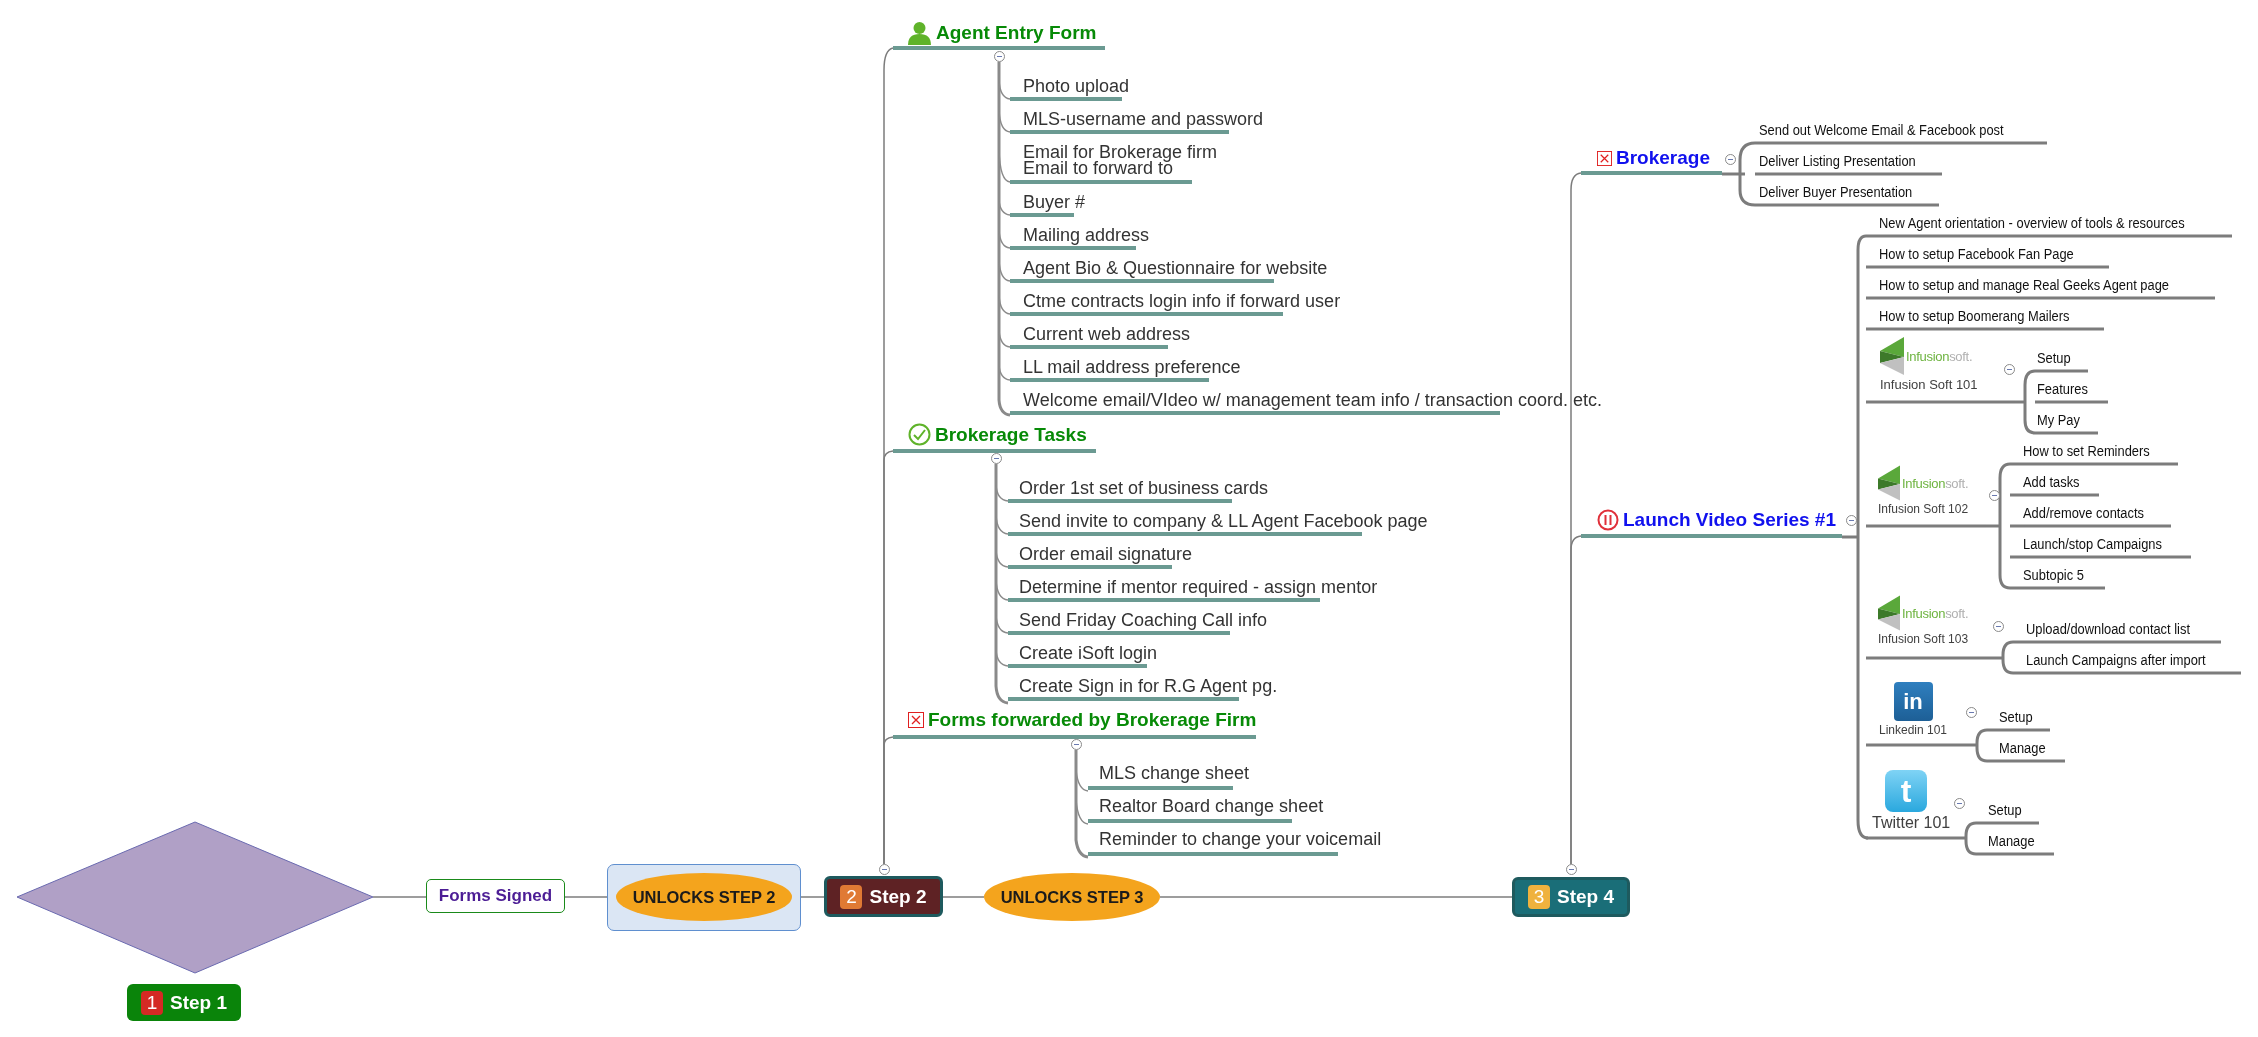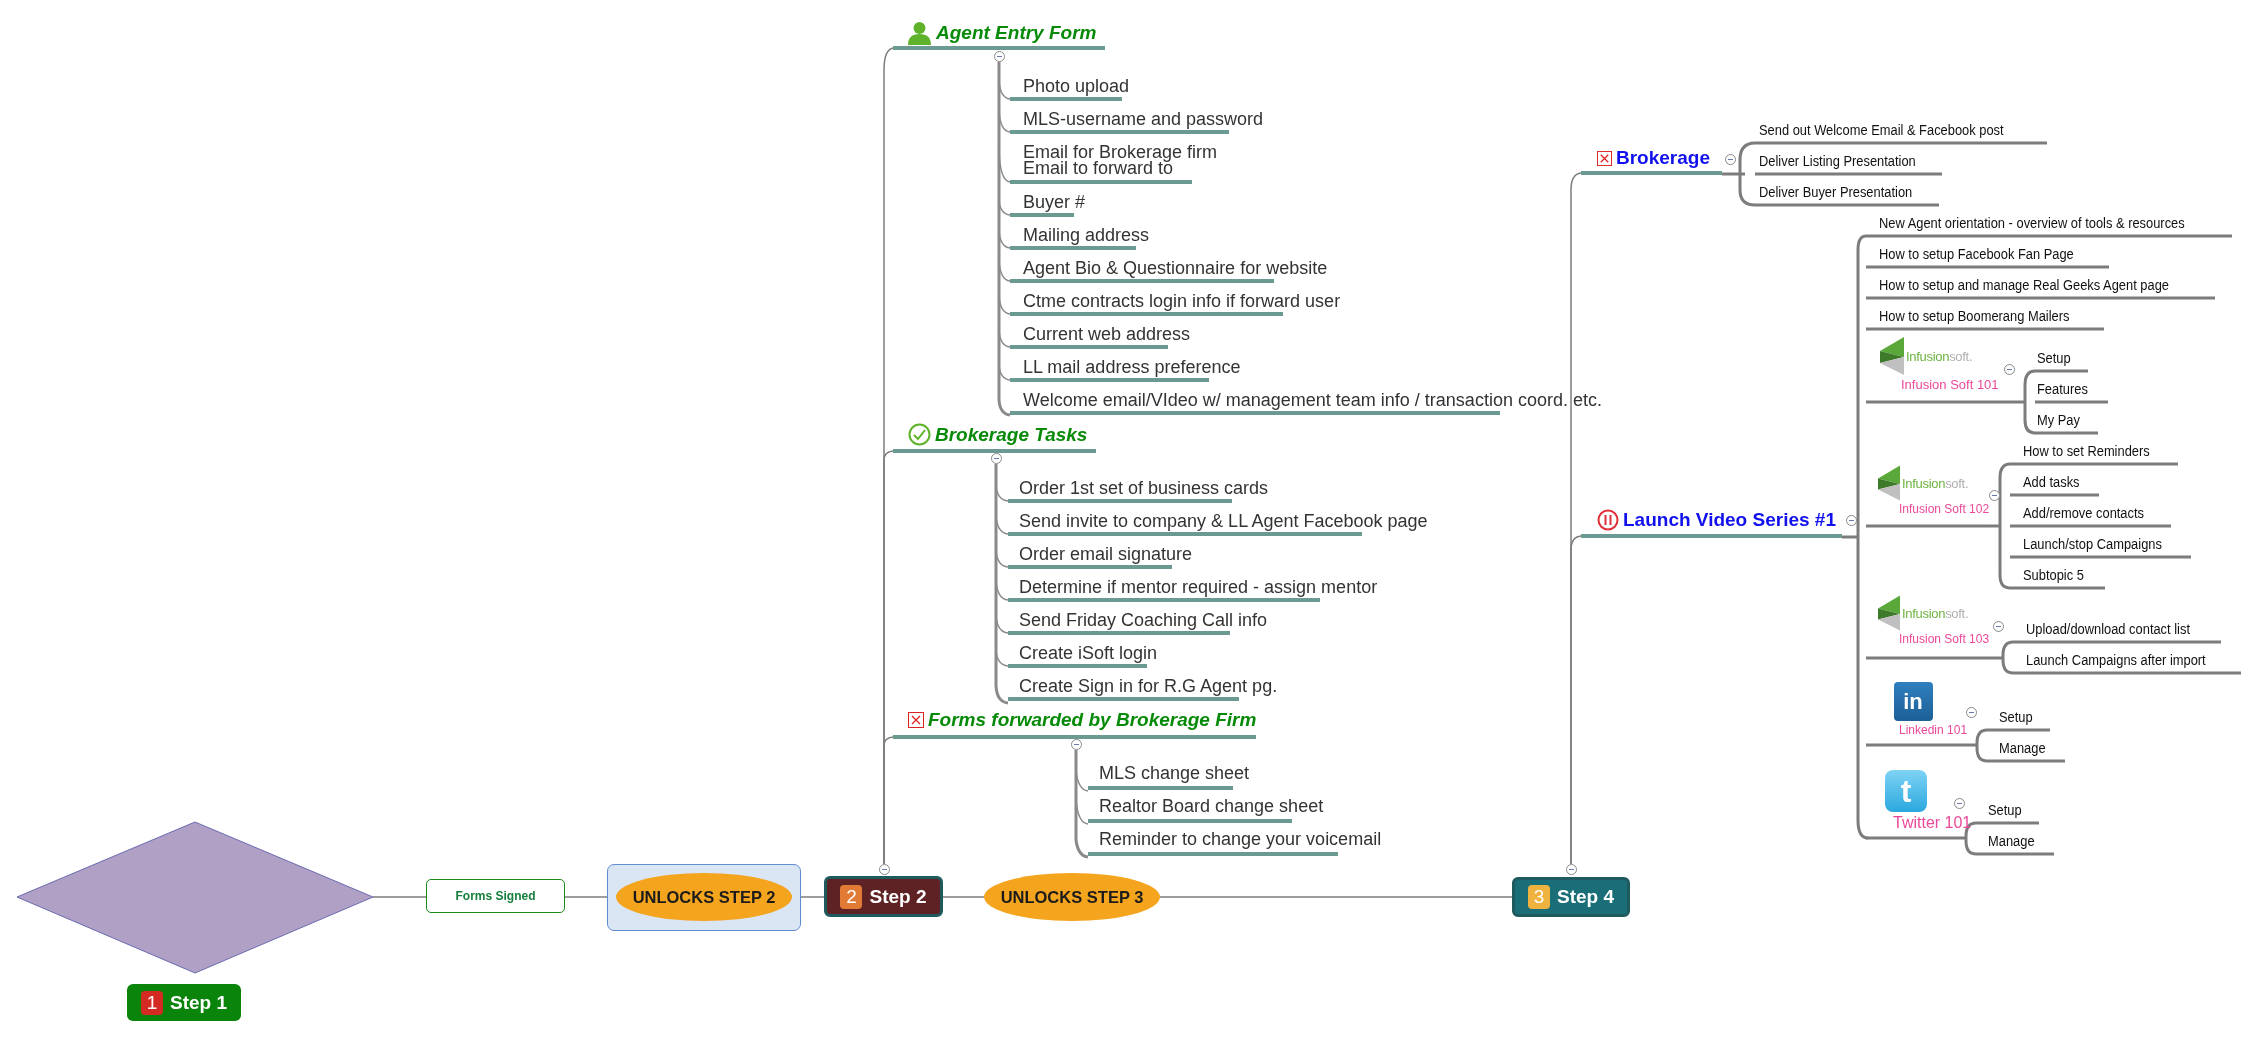--- a/index.html
+++ b/index.html
@@ -1,31 +1,31 @@
 <!DOCTYPE html>
 <html><head>
 <meta charset="utf-8">
 <style>
   html,body{margin:0;padding:0;background:#ffffff;}
   #canvas{position:relative;width:2258px;height:1037px;overflow:hidden;background:#ffffff;font-family:"Liberation Sans",sans-serif;}
   svg.lines{position:absolute;left:0;top:0;width:2258px;height:1037px;}
   .abs{position:absolute;white-space:nowrap;}
   .leaf{font-size:18px;color:#333333;line-height:16px;}
   .leaf-r{font-size:14px;color:#111111;line-height:16px;font-family:"Liberation Sans",sans-serif;transform:scaleX(0.92);transform-origin:left center;}
-  .hdr-green{font-size:19px;font-weight:bold;color:#078a07;line-height:22px;font-style:italic;}
+  .hdr-green{font-size:19px;font-weight:bold;color:#078a07;line-height:22px;}
   .hdr-blue{font-size:19px;font-weight:bold;color:#1111ee;line-height:22px;}
   .collapse{position:absolute;width:9px;height:9px;border:1px solid #8a8a8a;border-radius:50%;background:#fff;}
   .collapse::after{content:"";position:absolute;left:2px;right:2px;top:4px;height:1px;background:#6a7ab0;}
   .diamond-text{font-size:18px;font-weight:bold;color:#4f4f4f;text-align:center;line-height:22px;}
-  .forms-signed{border:1.5px solid #1a8a1a;border-radius:5px;background:#fff;color:#15803d;font-weight:bold;font-size:12px;display:flex;align-items:center;justify-content:center;box-sizing:border-box;}
+  .forms-signed{border:1.5px solid #1a8a1a;border-radius:5px;background:#fff;color:#4c1d95;font-weight:bold;font-size:17px;display:flex;align-items:center;justify-content:center;box-sizing:border-box;}
   .blue-box{background:#dbe6f4;border:1.5px solid #5f8fcf;border-radius:7px;box-sizing:border-box;}
   .ellipse{background:#f4a41d;border-radius:50%;display:flex;align-items:center;justify-content:center;font-weight:bold;font-size:16.5px;color:#1b1b1b;}
   .step{border-radius:6px;display:flex;align-items:center;justify-content:center;color:#fff;font-weight:bold;font-size:19px;box-sizing:border-box;gap:7px;}
   .num{display:inline-flex;align-items:center;justify-content:center;width:22px;height:24px;border-radius:4px;color:#fff;font-weight:normal;font-size:19px;}
-  .logo-label{font-size:13px;color:#ec4899;margin-left:21px;}
+  .logo-label{font-size:13px;color:#404040;}
   .isoft{display:flex;align-items:center;gap:2px;}
   .isoft-text{font-size:13px;color:#6db33f;letter-spacing:-0.3px;}
   .isoft-text span{color:#b0b0b0;}
 </style>
 </head>
 <body>
 
 <div id="canvas">
 
 <svg class="lines" xmlns="http://www.w3.org/2000/svg">

